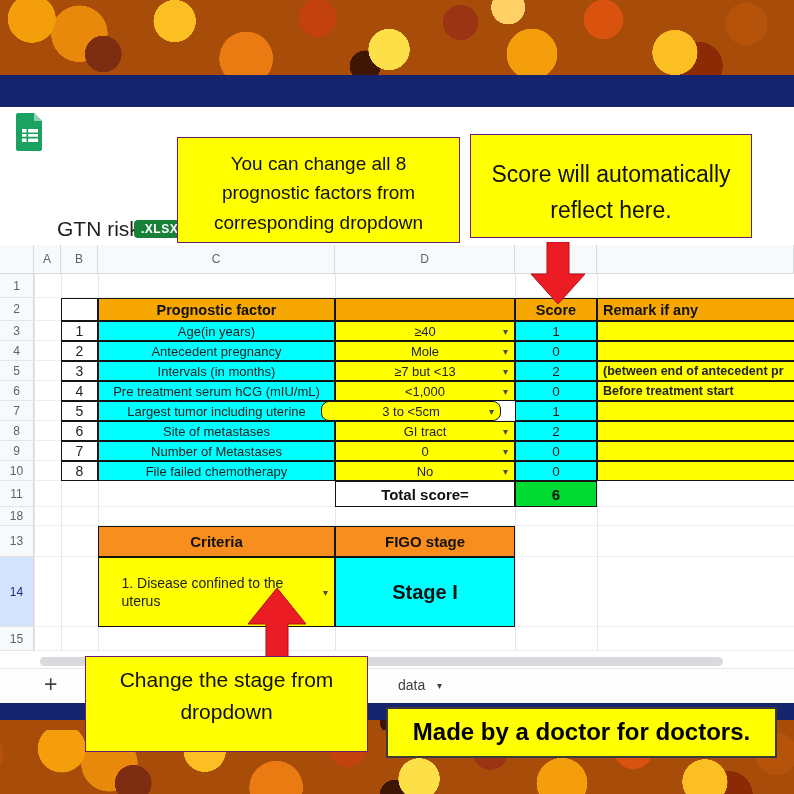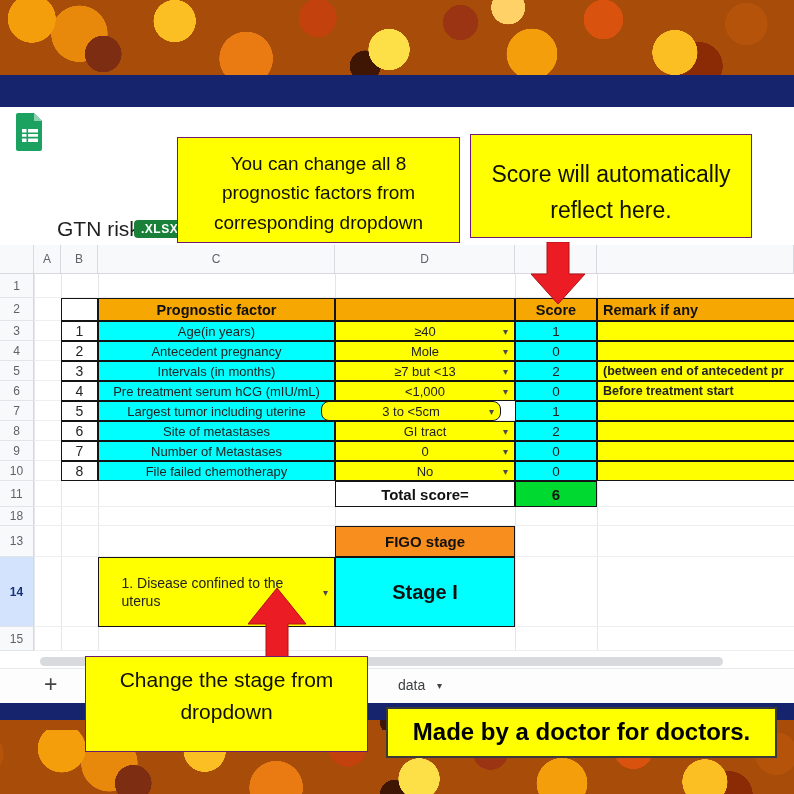--- a/index.html
+++ b/index.html
@@ -47,21 +47,21 @@
   .fb-div{position:absolute;left:101px;top:5px;width:1px;height:17px;background:#d0d3d6;}
   .fb-fx{position:absolute;left:111px;top:4px;font-size:14px;font-style:italic;color:#5f6368;}
   
   .gridarea{position:absolute;left:0;top:245px;width:794px;height:423px;background:#fff;}
   .corner{position:absolute;left:0;top:0;width:34px;height:29px;background:#f8f9fa;
           border-right:1px solid #d7d9dc;border-bottom:1px solid #d7d9dc;box-sizing:border-box;}
   .colhead,.rowhead{position:absolute;background:#f8f9fa;color:#5f6368;font-size:12px;
           display:flex;align-items:center;justify-content:center;box-sizing:border-box;}
   .colhead{top:0;height:29px;border-right:1px solid #d7d9dc;border-bottom:1px solid #d7d9dc;}
   .rowhead{left:0;width:34px;border-right:1px solid #d7d9dc;border-bottom:1px solid #e2e4e7;}
-  .rowhead.sel{background:#d3e3fd;color:#17337a;font-weight:bold;}
+  .rowhead.sel{background:#d3e3fd;color:#17337a;font-weight:normal;}
   .vline{position:absolute;width:1px;background:#e4e6e9;top:29px;}
   .hline{position:absolute;height:1px;background:#eceeef;left:34px;width:760px;}
   .cell{position:absolute;box-sizing:border-box;border:1.5px solid #141414;display:flex;
         align-items:center;justify-content:center;font-size:13px;color:#222;overflow:hidden;z-index:2;}
   .cyan{background:#00ffff}.yellow{background:#ffff00}.orange{background:#f6a702}
   .orange2{background:#f78e1e}.green{background:#00d930}.white{background:#fff}
   .bold{font-weight:bold;color:#111;}
   .left{justify-content:flex-start;padding-left:5px;}
   .dd-caret{position:absolute;right:6px;font-size:10px;color:#4a4a4a;}
   .rem{font-weight:bold;font-size:12.5px;}
@@ -230,20 +230,21 @@
 
     <div class="cell white" style="left:61px;top:53px;width:37px;height:23px;"></div>
     <div class="cell orange bold" style="left:98px;top:53px;width:237px;height:23px;font-size:14.5px;">Prognostic factor</div>
     <div class="cell orange" style="left:335px;top:53px;width:180px;height:23px;"></div>
     <div class="cell orange bold" style="left:515px;top:53px;width:82px;height:23px;font-size:14.5px;">Score</div>
     <div class="cell orange bold left" style="left:597px;top:53px;width:200px;height:23px;font-size:14.5px;">Remark if any</div>
 
     <div class="cell white bold" style="left:335px;top:236px;width:180px;height:26px;font-size:15px;">Total score=</div>
     <div class="cell green bold" style="left:515px;top:236px;width:82px;height:26px;font-size:15px;">6</div>
 
+    <div class="cell orange2 bold" style="left:98px;top:281px;width:237px;height:31px;font-size:15px;">Criteria</div>
     <div class="cell orange2 bold" style="left:335px;top:281px;width:180px;height:31px;font-size:15px;">FIGO stage</div>
     <div class="cell yellow" style="left:98px;top:312px;width:237px;height:70px;font-size:14px;">
       <span class="stagewrap">1. Disease confined to the uterus</span>
       <span class="dd-caret">▾</span>
     </div>
     <div class="cell cyan bold" style="left:335px;top:312px;width:180px;height:70px;font-size:20px;">Stage I</div>
   </div>
 
   <div class="hscroll"></div>
 

